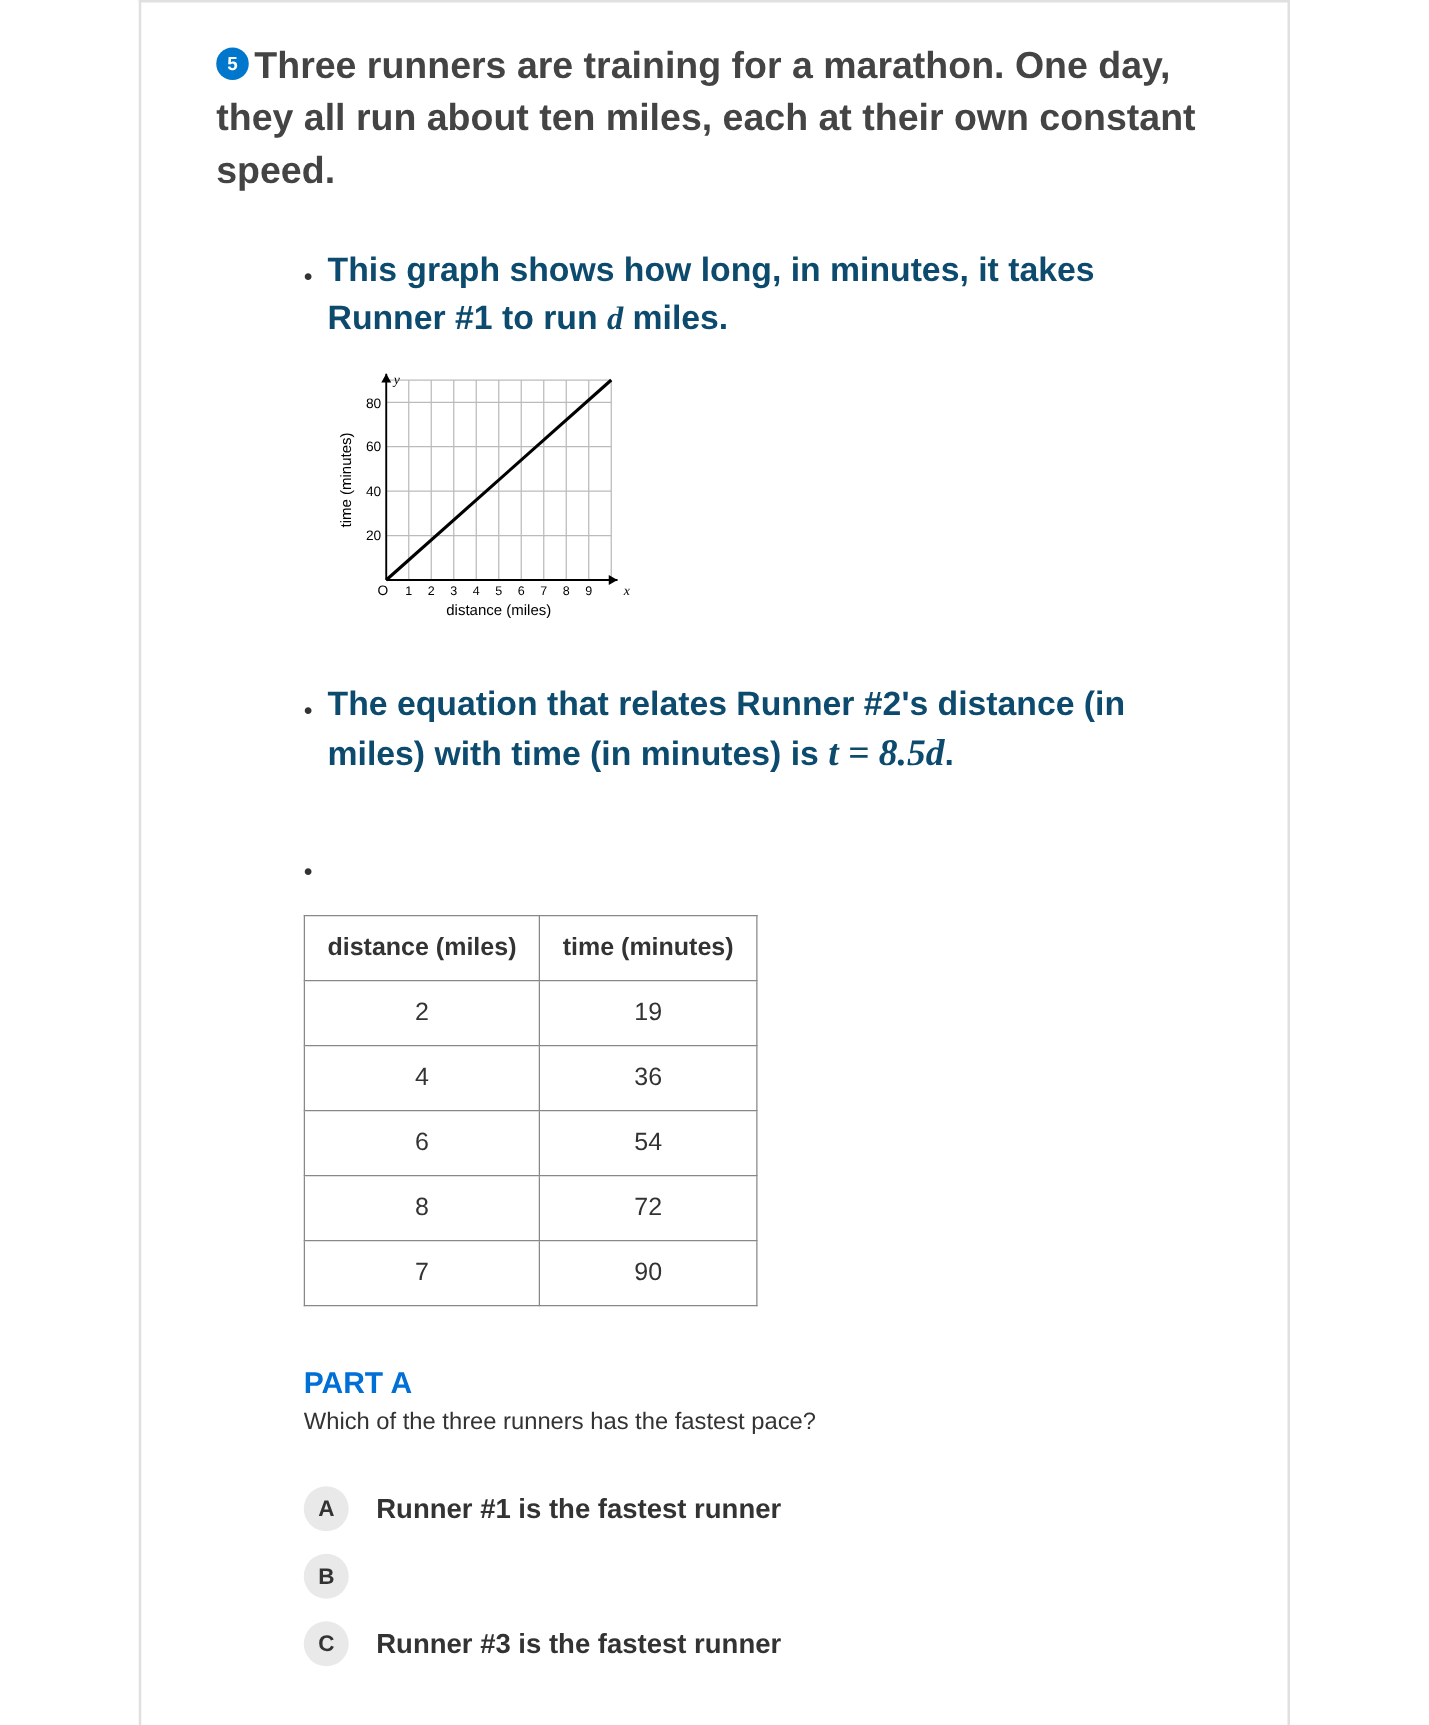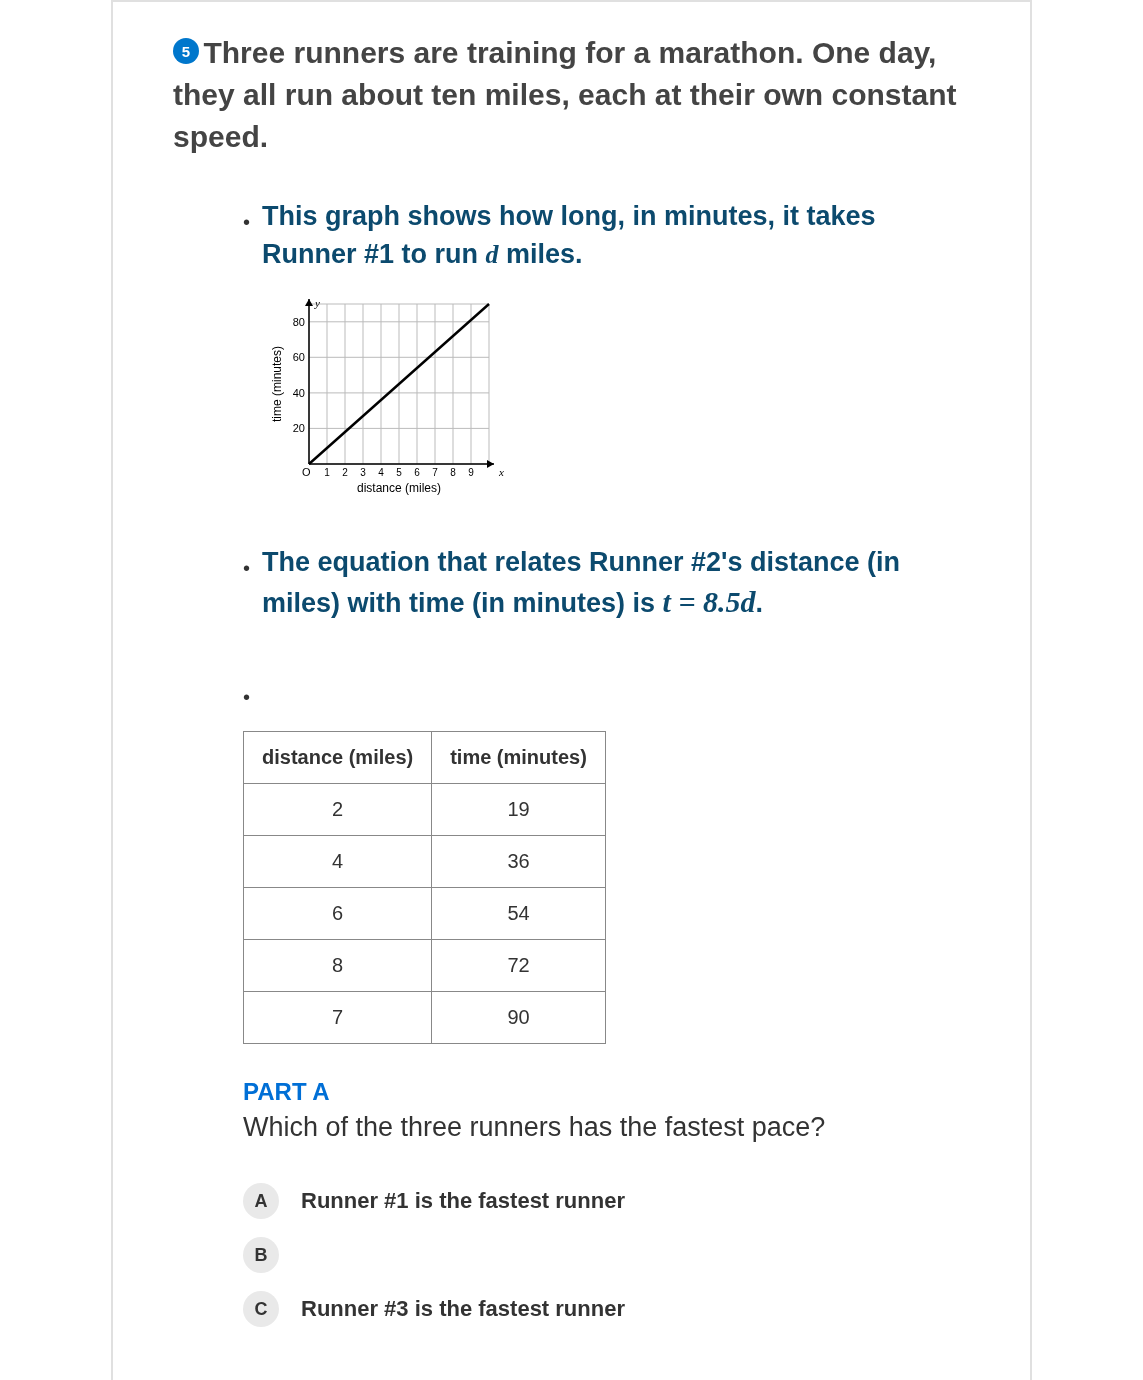--- a/index.html
+++ b/index.html
@@ -69,25 +69,25 @@
   }
   .data-table th {
     font-weight: 700;
     font-family: "Trebuchet MS", sans-serif;
   }
   .part-label {
     color: #006fd6;
     font-family: "Trebuchet MS", sans-serif;
     font-size: 24px;
     font-weight: 700;
-    margin-top: 34px;
+    margin-top: 48px;
   }
   .part-q {
     font-family: "Trebuchet MS", sans-serif;
-    font-size: 27px;
+    font-size: 19px;
     font-weight: 500;
     color: #333;
     margin-top: 6px;
     margin-bottom: 40px;
   }
   .choice-row {
     display: flex;
     align-items: center;
     gap: 22px;
     margin: 10px 0 18px 0;

